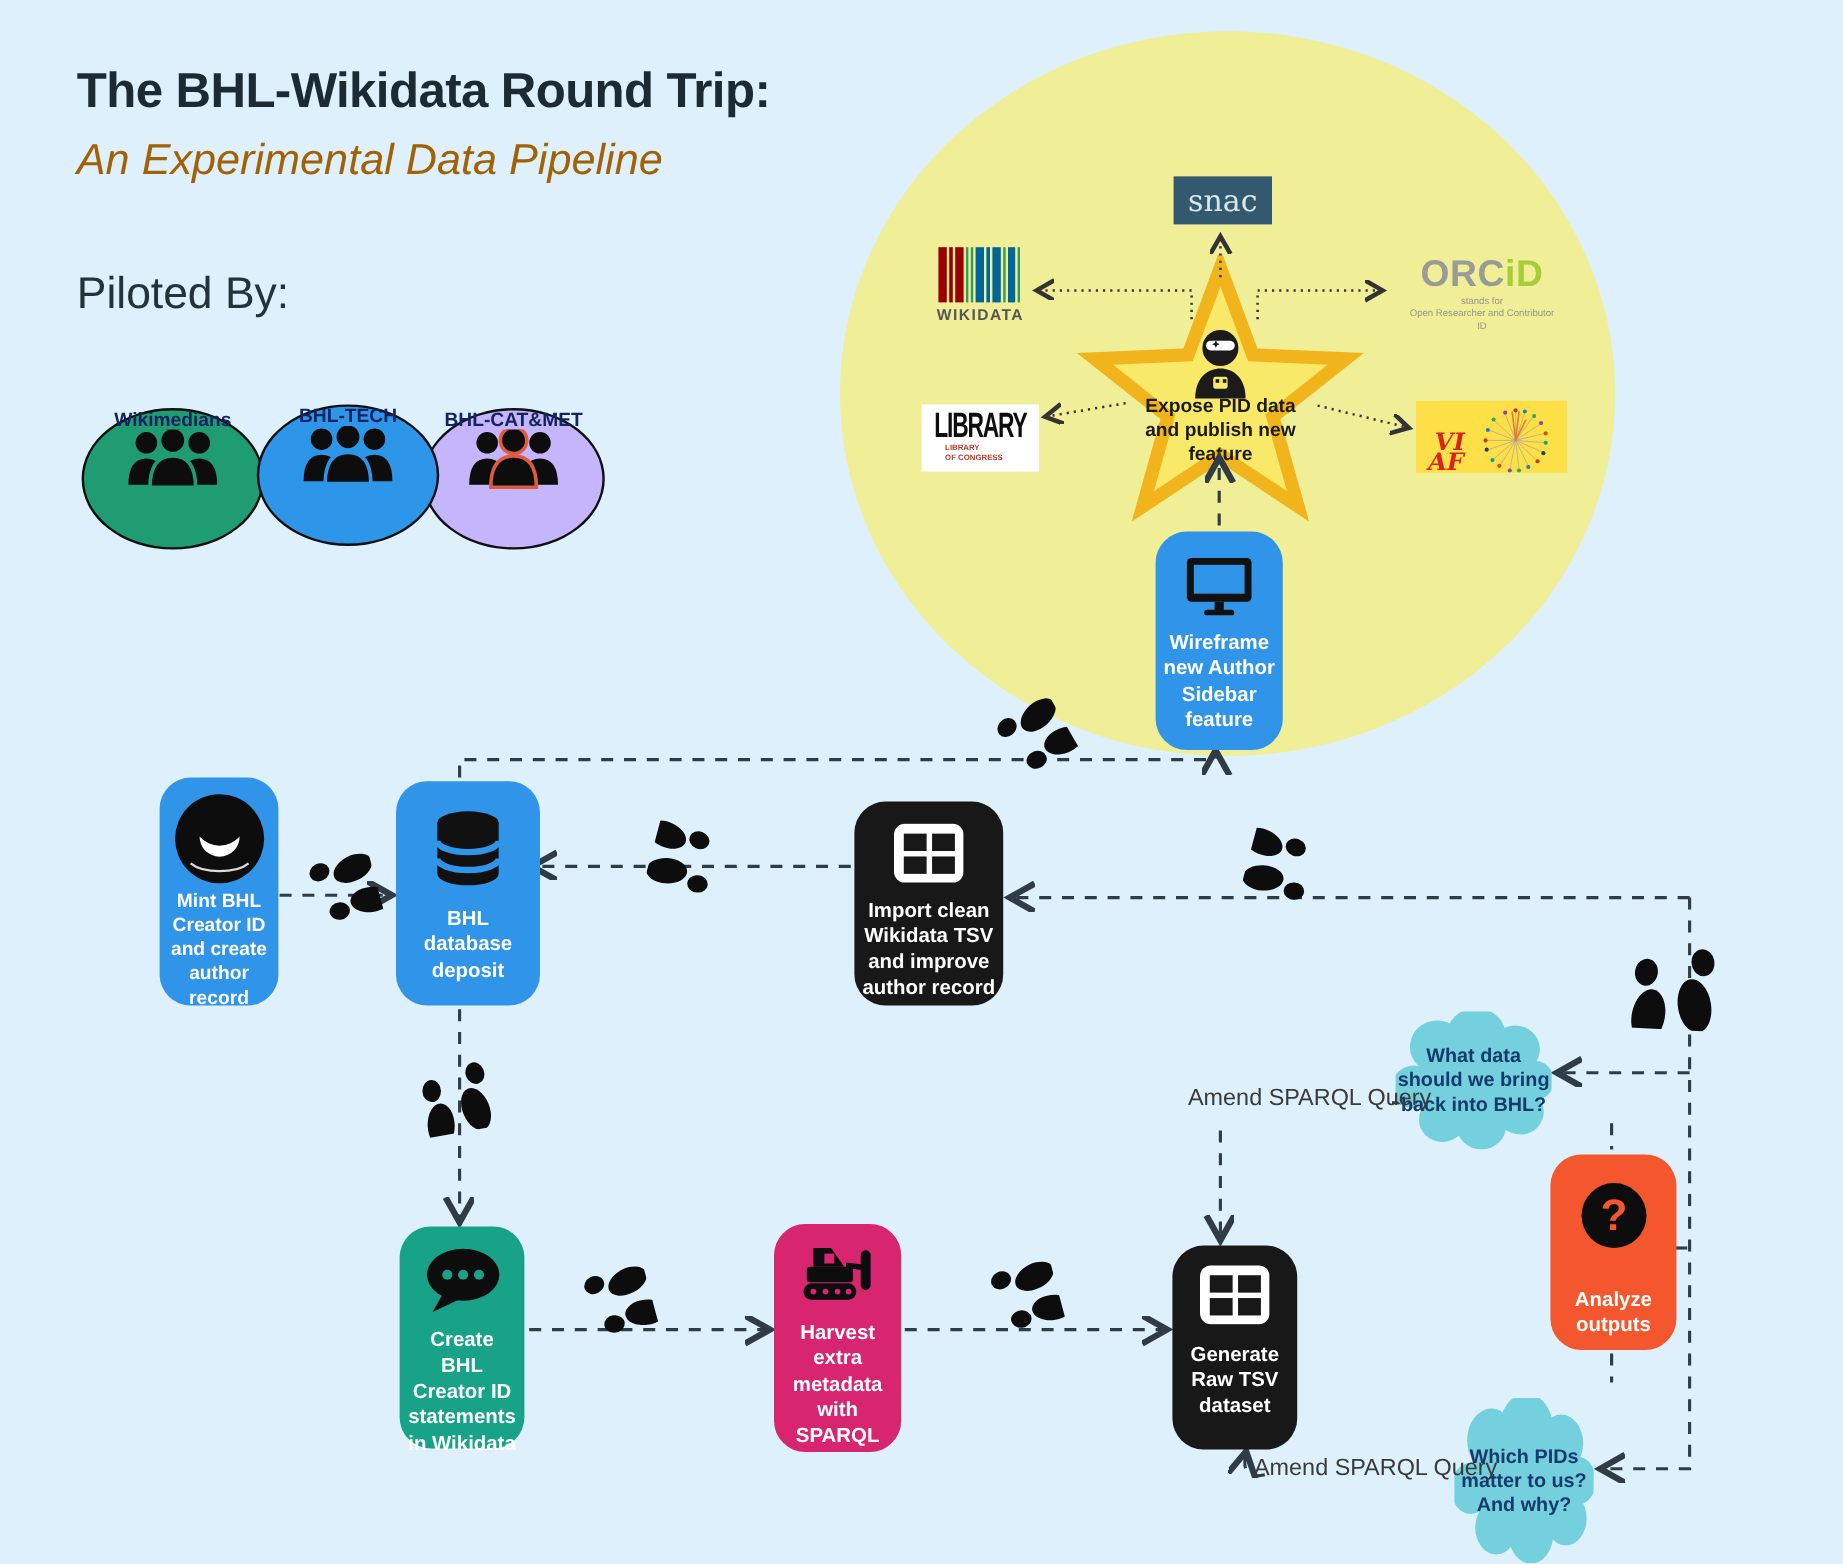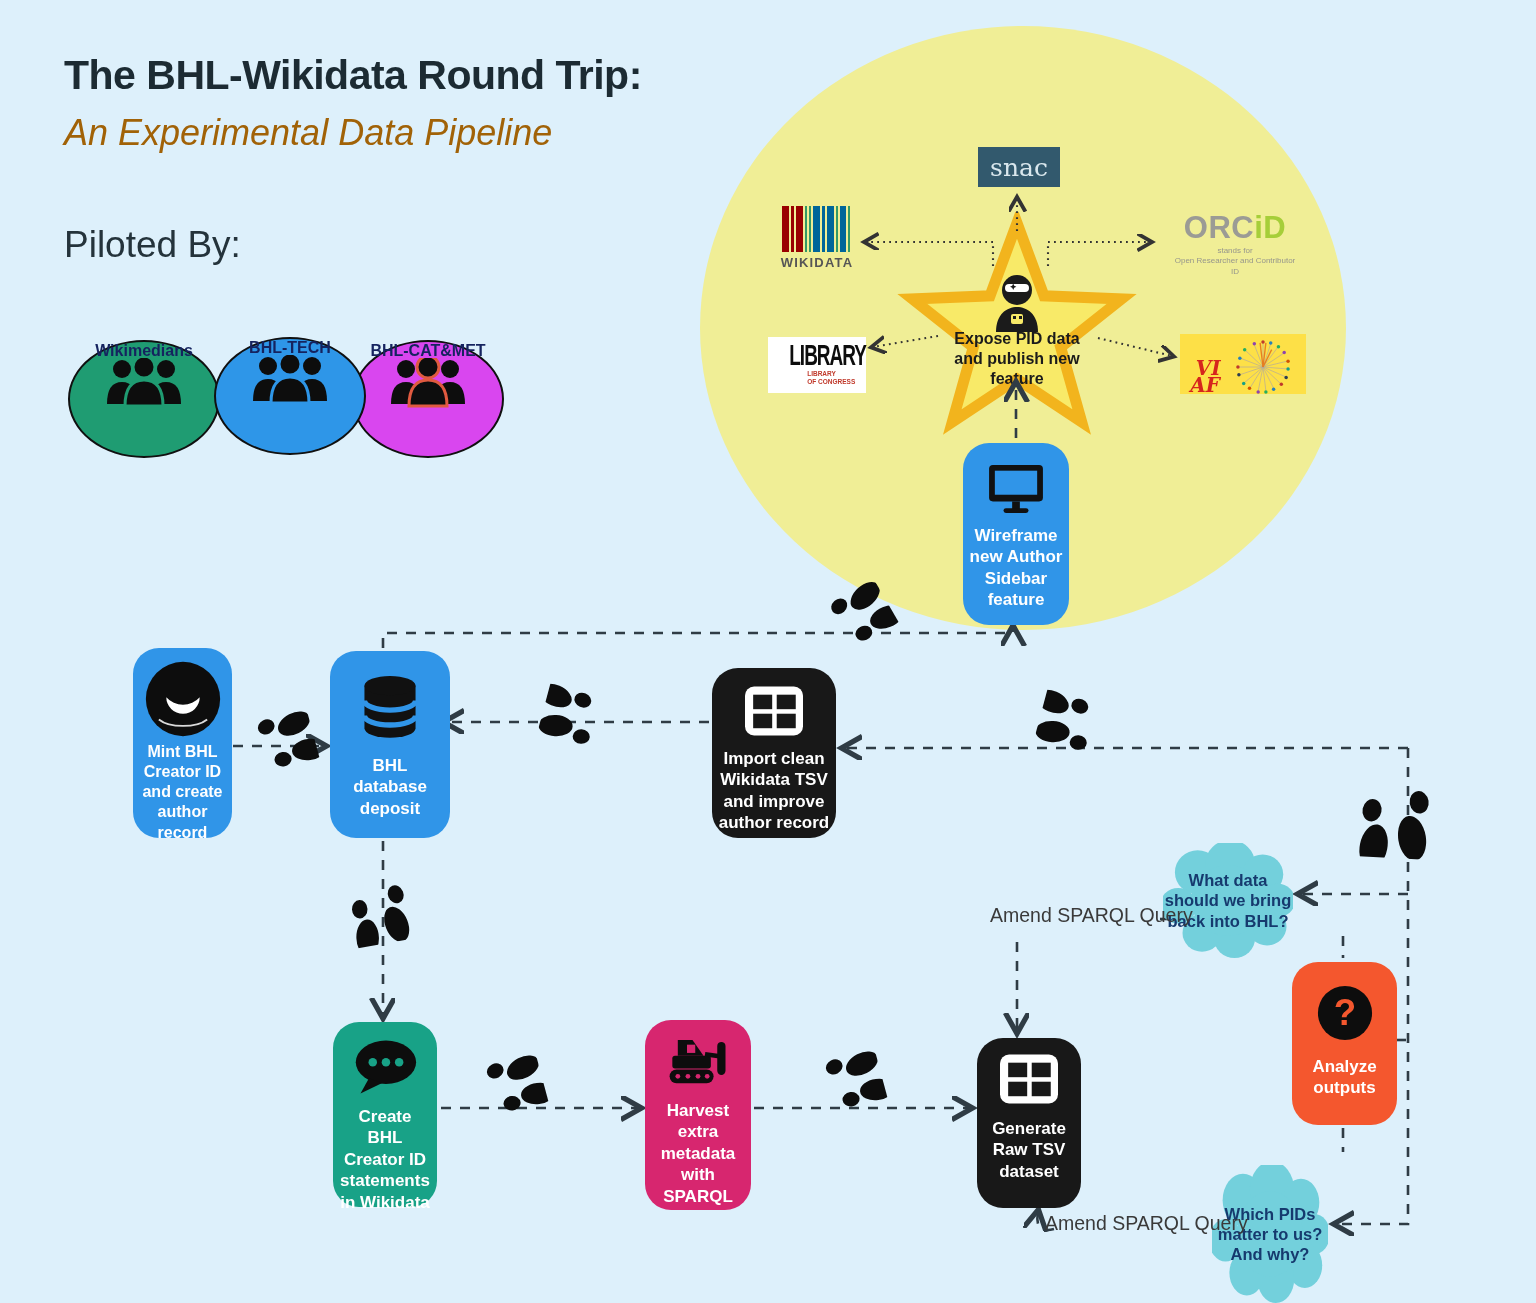--- a/index.html
+++ b/index.html
@@ -12,37 +12,37 @@
   .subtitle{left:64px;top:112px;font-size:36px;font-style:italic;color:#a16207;}
   .piloted{left:64px;top:224px;font-size:37px;color:#24333b;}
 
   
   .team{width:152px;height:118px;border:2.5px solid #101010;border-radius:50%;
         display:flex;flex-direction:column;align-items:center;justify-content:flex-start;padding-bottom:14px;box-sizing:border-box;}
   .team svg{position:absolute;top:16px;left:50%;transform:translateX(-50%);}
   .team .tlabel{font-size:16px;font-weight:bold;color:#15235f;white-space:nowrap;}
   .team-green{left:68px;top:340px;background:#1f9c72;--team-bg:#1f9c72;z-index:1;}
   .team-blue{left:214px;top:337px;background:#2e96e8;--team-bg:#2e96e8;z-index:3;}
-  .team-red{left:352px;top:340px;background:#d946ef;--team-bg:#e05a40;z-index:2;}
+  .team-red{left:352px;top:340px;background:#c4b5fd;--team-bg:#e05a40;z-index:2;}
 
   
   .hub-circle{left:700px;top:26px;width:646px;height:604px;background:#f0ee96;border-radius:50%;}
   .snac{left:978px;top:147px;width:82px;height:40px;background:#32596d;display:flex;align-items:center;justify-content:center;
         font-family:"DejaVu Serif",serif;font-size:25px;color:#d9e7ed;}
   .wikidata{left:774px;top:206px;width:86px;text-align:center;}
   .wd-bars{display:flex;align-items:stretch;height:46px;justify-content:center;}
   .wd-bars i{display:block;margin-right:2px;}
   .wd-label{font-size:13px;font-weight:bold;color:#565656;letter-spacing:1.2px;margin-top:3px;}
   .orcid{left:1170px;top:210px;width:130px;text-align:center;}
   .orcid-word{font-size:31px;font-weight:600;letter-spacing:.5px;}
   .orcid-gray{color:#9b9b95;}
   .orcid-green{color:#a6ce39;}
   .orcid-sub{font-size:8px;color:#96968c;line-height:1.3;}
   .library{left:768px;top:337px;width:98px;height:56px;background:#fff;display:flex;flex-direction:column;
-           align-items:flex-end;justify-content:center;}
+           align-items:center;justify-content:center;}
   .lib-main{font-size:19px;font-weight:900;color:#0d0d0d;letter-spacing:-1px;transform:scaleY(1.55);}
   .lib-sub{font-size:6.5px;font-weight:bold;color:#c0392b;line-height:1.15;text-align:left;width:60%;margin-top:3px;}
   .viaf{left:1180px;top:334px;width:126px;height:60px;background:#fde047;display:flex;align-items:flex-end;justify-content:space-evenly;}
   .viaf-word{font-family:"DejaVu Serif",serif;font-style:italic;font-weight:bold;color:#d6251d;
              font-size:20px;line-height:.85;text-align:center;}
   .viaf-word div:last-child{margin-left:-6px;}
   .star-label{left:942px;top:329px;width:150px;text-align:center;font-size:16px;font-weight:600;color:#1b1b1b;line-height:1.25;}
 
   
   .node{border-radius:26px;display:flex;flex-direction:column;align-items:center;box-sizing:border-box;z-index:5;}
@@ -358,21 +358,21 @@
     <div class="nlabel" style="margin-top:14px;">Generate Raw TSV dataset</div>
   </div>
 
   <div class="abs node n-orange n-analyze">
     <div class="icon" style="margin-top:22px;">
       <svg width="58" height="58" viewBox="-30 -30 60 60">
         <circle cx="0" cy="0" r="28" fill="#0d0d0d"></circle>
         <text x="0" y="12" text-anchor="middle" font-size="38" font-weight="bold" fill="#f4572e" font-family="Liberation Sans, sans-serif">?</text>
       </svg>
     </div>
-    <div class="nlabel" style="margin-top:14px;">Analyze outputs</div>
+    <div class="nlabel" style="margin-top:30px;">Analyze outputs</div>
   </div>
 
   <div class="abs cloud cloud-what">
     <svg viewBox="0 0 120 110" preserveAspectRatio="none">
       <g fill="#73d0dc">
         <circle cx="32" cy="28" r="21"></circle>
           <circle cx="62" cy="20" r="23"></circle>
           <circle cx="92" cy="30" r="19"></circle>
         <circle cx="106" cy="55" r="16"></circle>
           <circle cx="96" cy="80" r="18"></circle>

